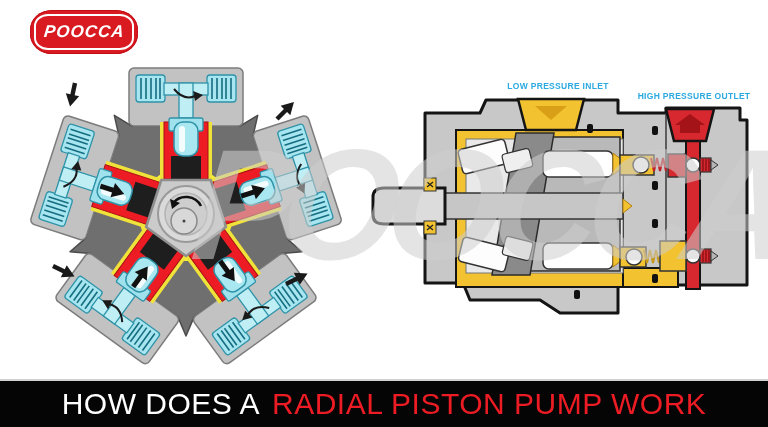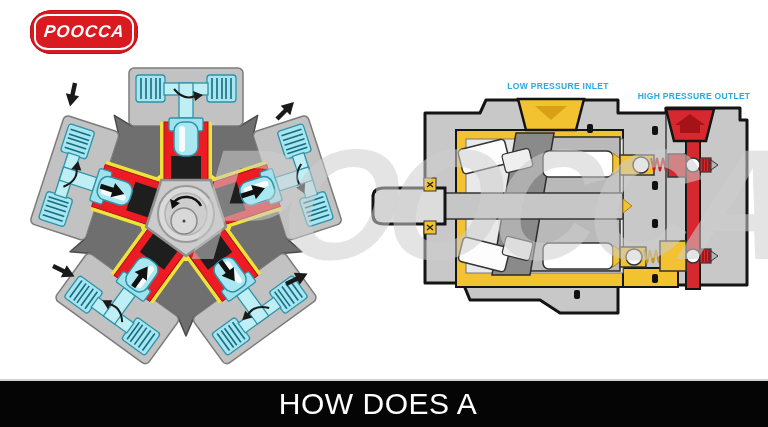--- a/index.html
+++ b/index.html
@@ -200,13 +200,14 @@
     <rect x="206" y="215" width="6" height="9" rx="2"></rect>
   </g>
 
   <text x="190" y="14" text-anchor="middle" font-size="8.5" font-weight="bold" fill="#2BA9E0" letter-spacing="0.3">LOW PRESSURE INLET</text>
   <text x="326" y="24" text-anchor="middle" font-size="8.5" font-weight="bold" fill="#2BA9E0" letter-spacing="0.3">HIGH PRESSURE OUTLET</text>
 </svg>
 
 <div class="bar-divider"></div>
 <div class="title-bar">
   <span class="t-prefix">HOW DOES A</span>
+  <span class="t-highlight">RADIAL PISTON PUMP WORK</span>
 </div>
 
 </body></html>

